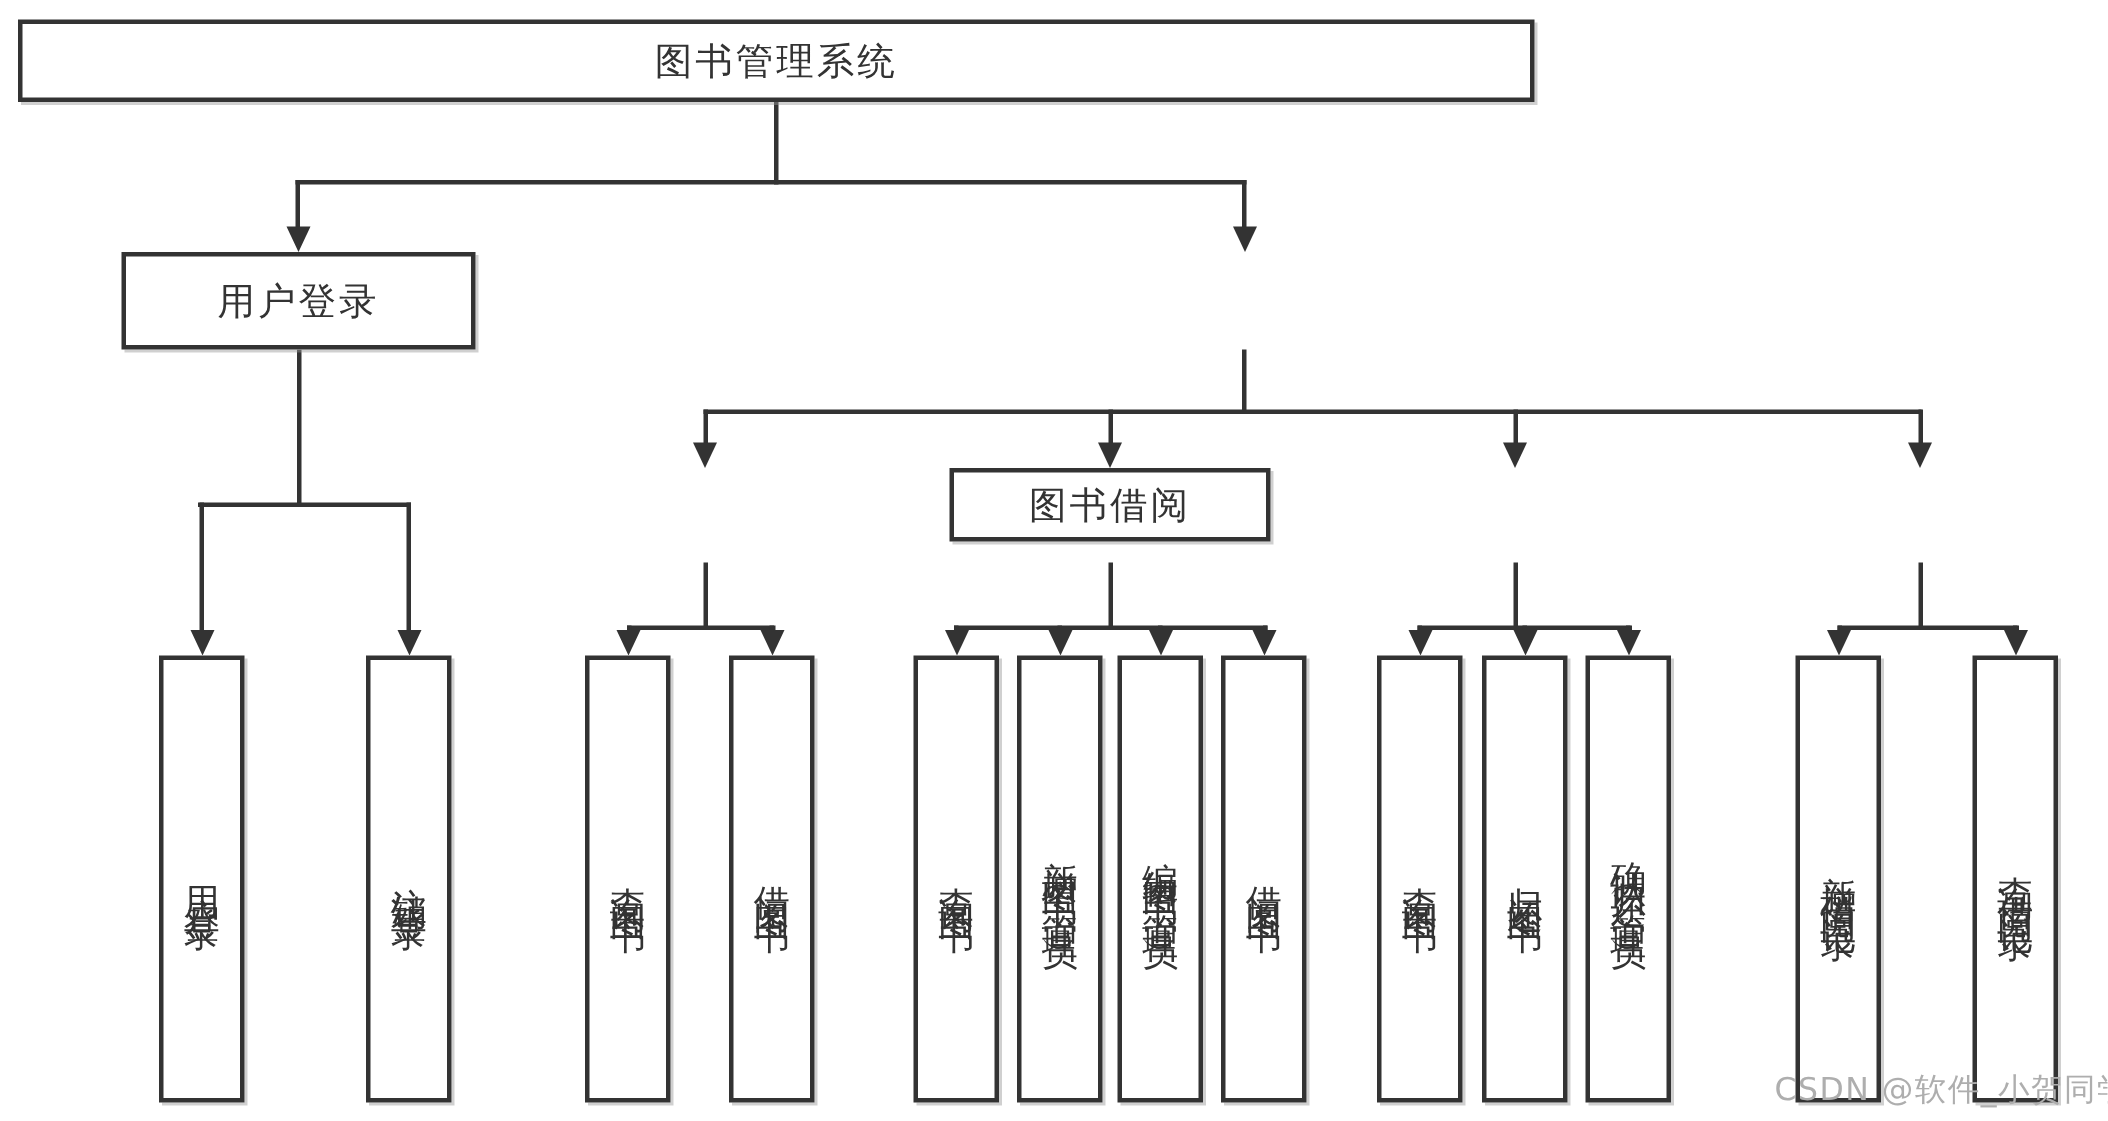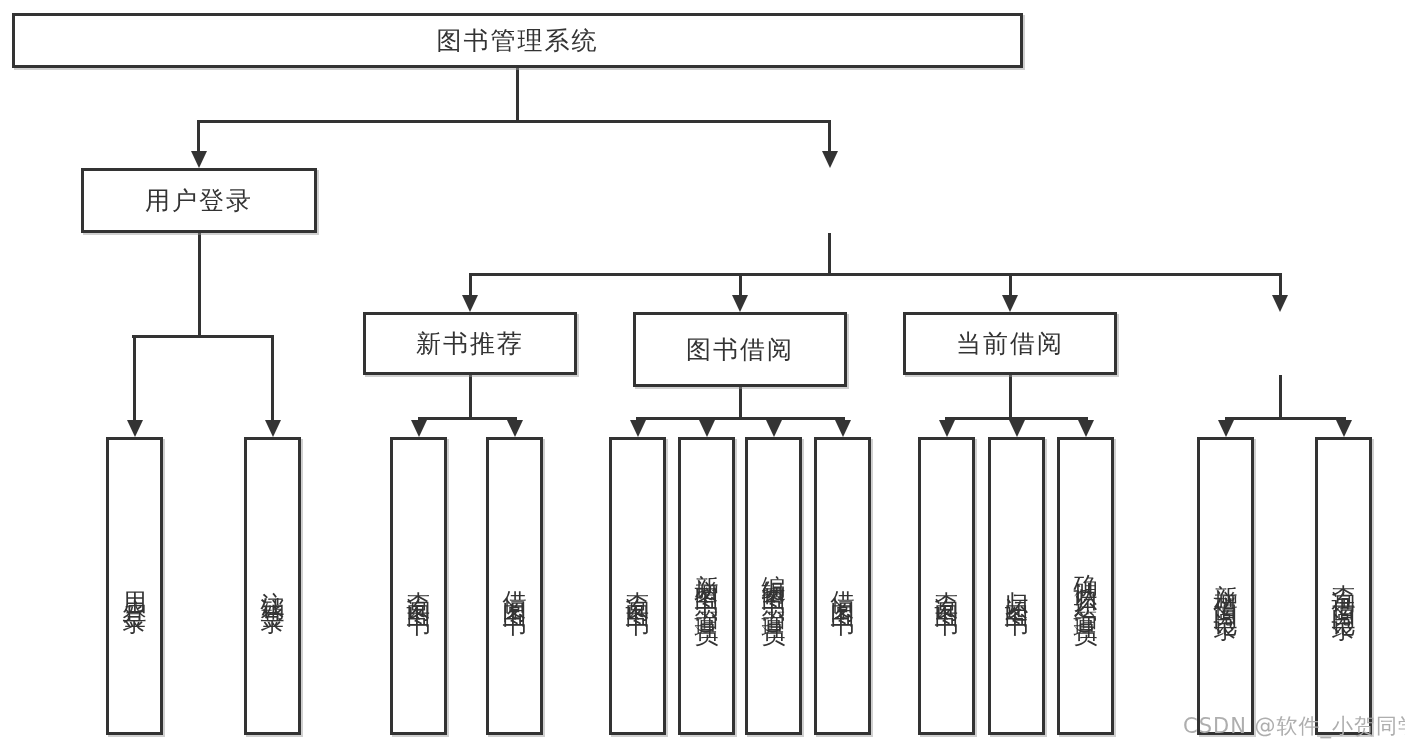--- a/index.html
+++ b/index.html
@@ -39,28 +39,22 @@
 <div id="diagram">
 
   <div class="box" style="left:12px;top:13px;width:1011px;height:55px;">
     <span class="lbl">图书管理系统</span>
   </div>
 
   <div class="box" style="left:81px;top:168px;width:236px;height:65px;">
     <span class="lbl">用户登录</span>
   </div>
 
-  <div class="box" style="left:363px;top:312px;width:214px;height:63px;">
-    <span class="lbl">新书推荐</span>
-  </div>
-  <div class="box" style="left:633px;top:312px;width:214px;height:75px;">
+  <div class="box" style="left:633px;top:312px;width:214px;height:49px;">
     <span class="lbl">图书借阅</span>
-  </div>
-  <div class="box" style="left:903px;top:312px;width:214px;height:63px;">
-    <span class="lbl">当前借阅</span>
   </div>
 
   <div class="box v" style="left:106px;top:437px;width:57px;height:298px;">
     <span class="lbl">用户登录</span>
   </div>
   <div class="box v" style="left:244px;top:437px;width:57px;height:298px;">
     <span class="lbl">注销登录</span>
   </div>
   <div class="box v" style="left:390px;top:437px;width:57px;height:298px;">
     <span class="lbl">查询图书</span>

